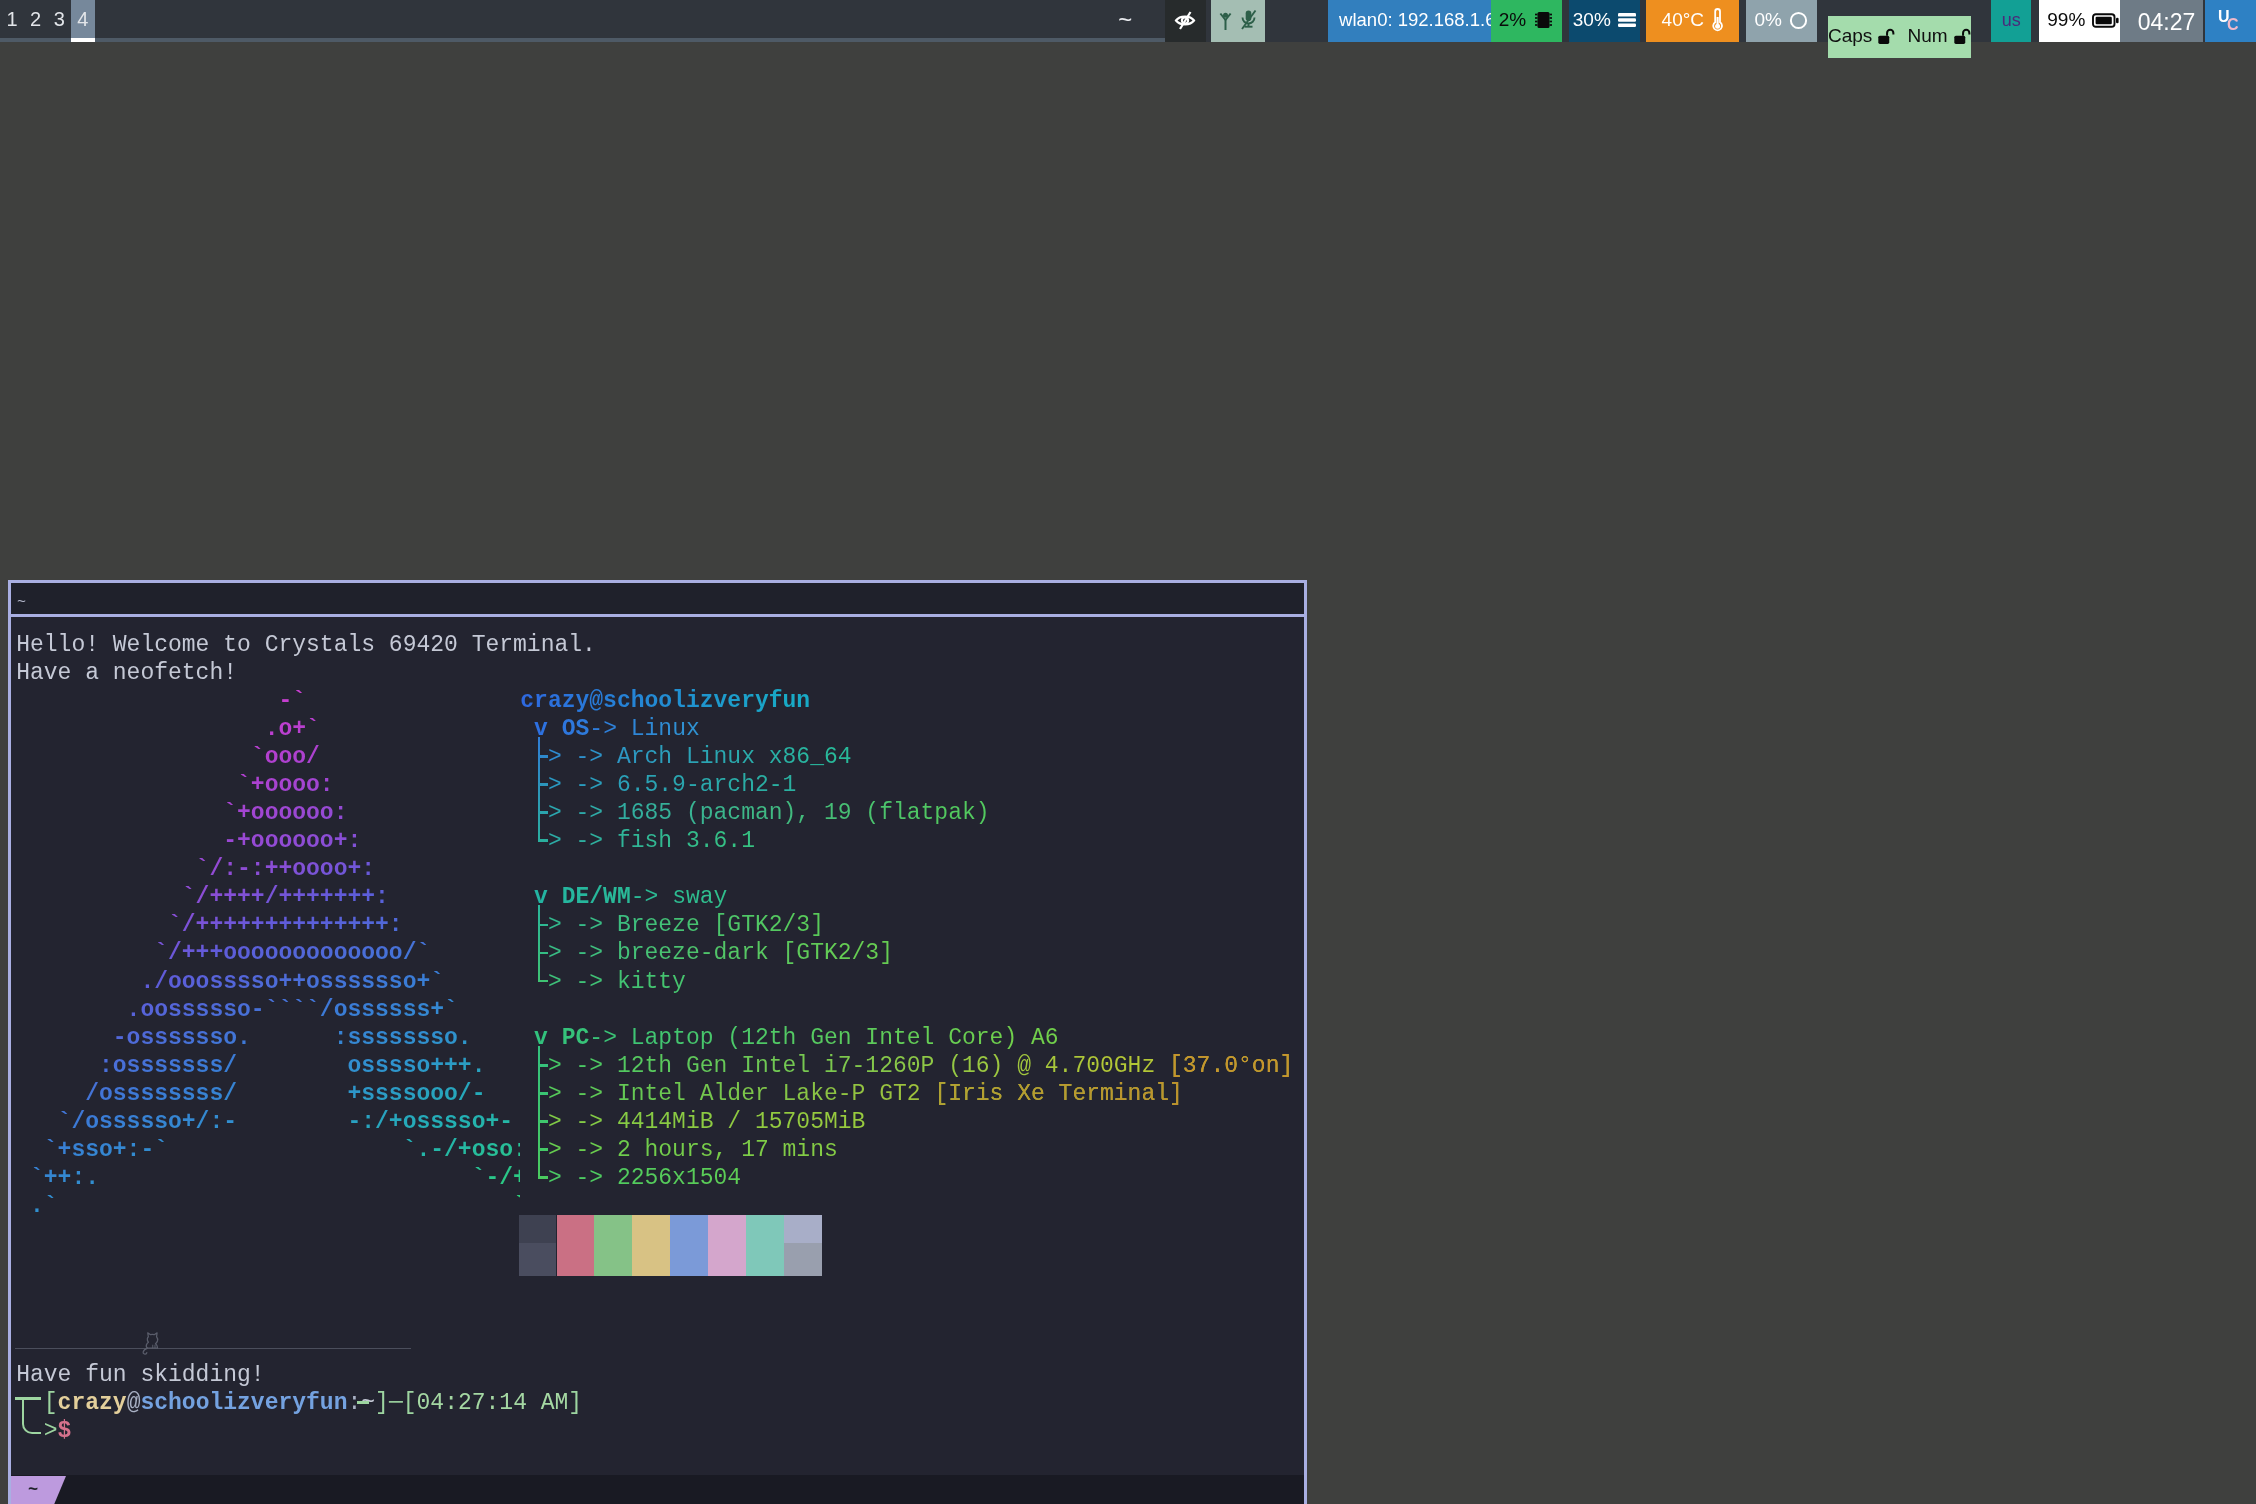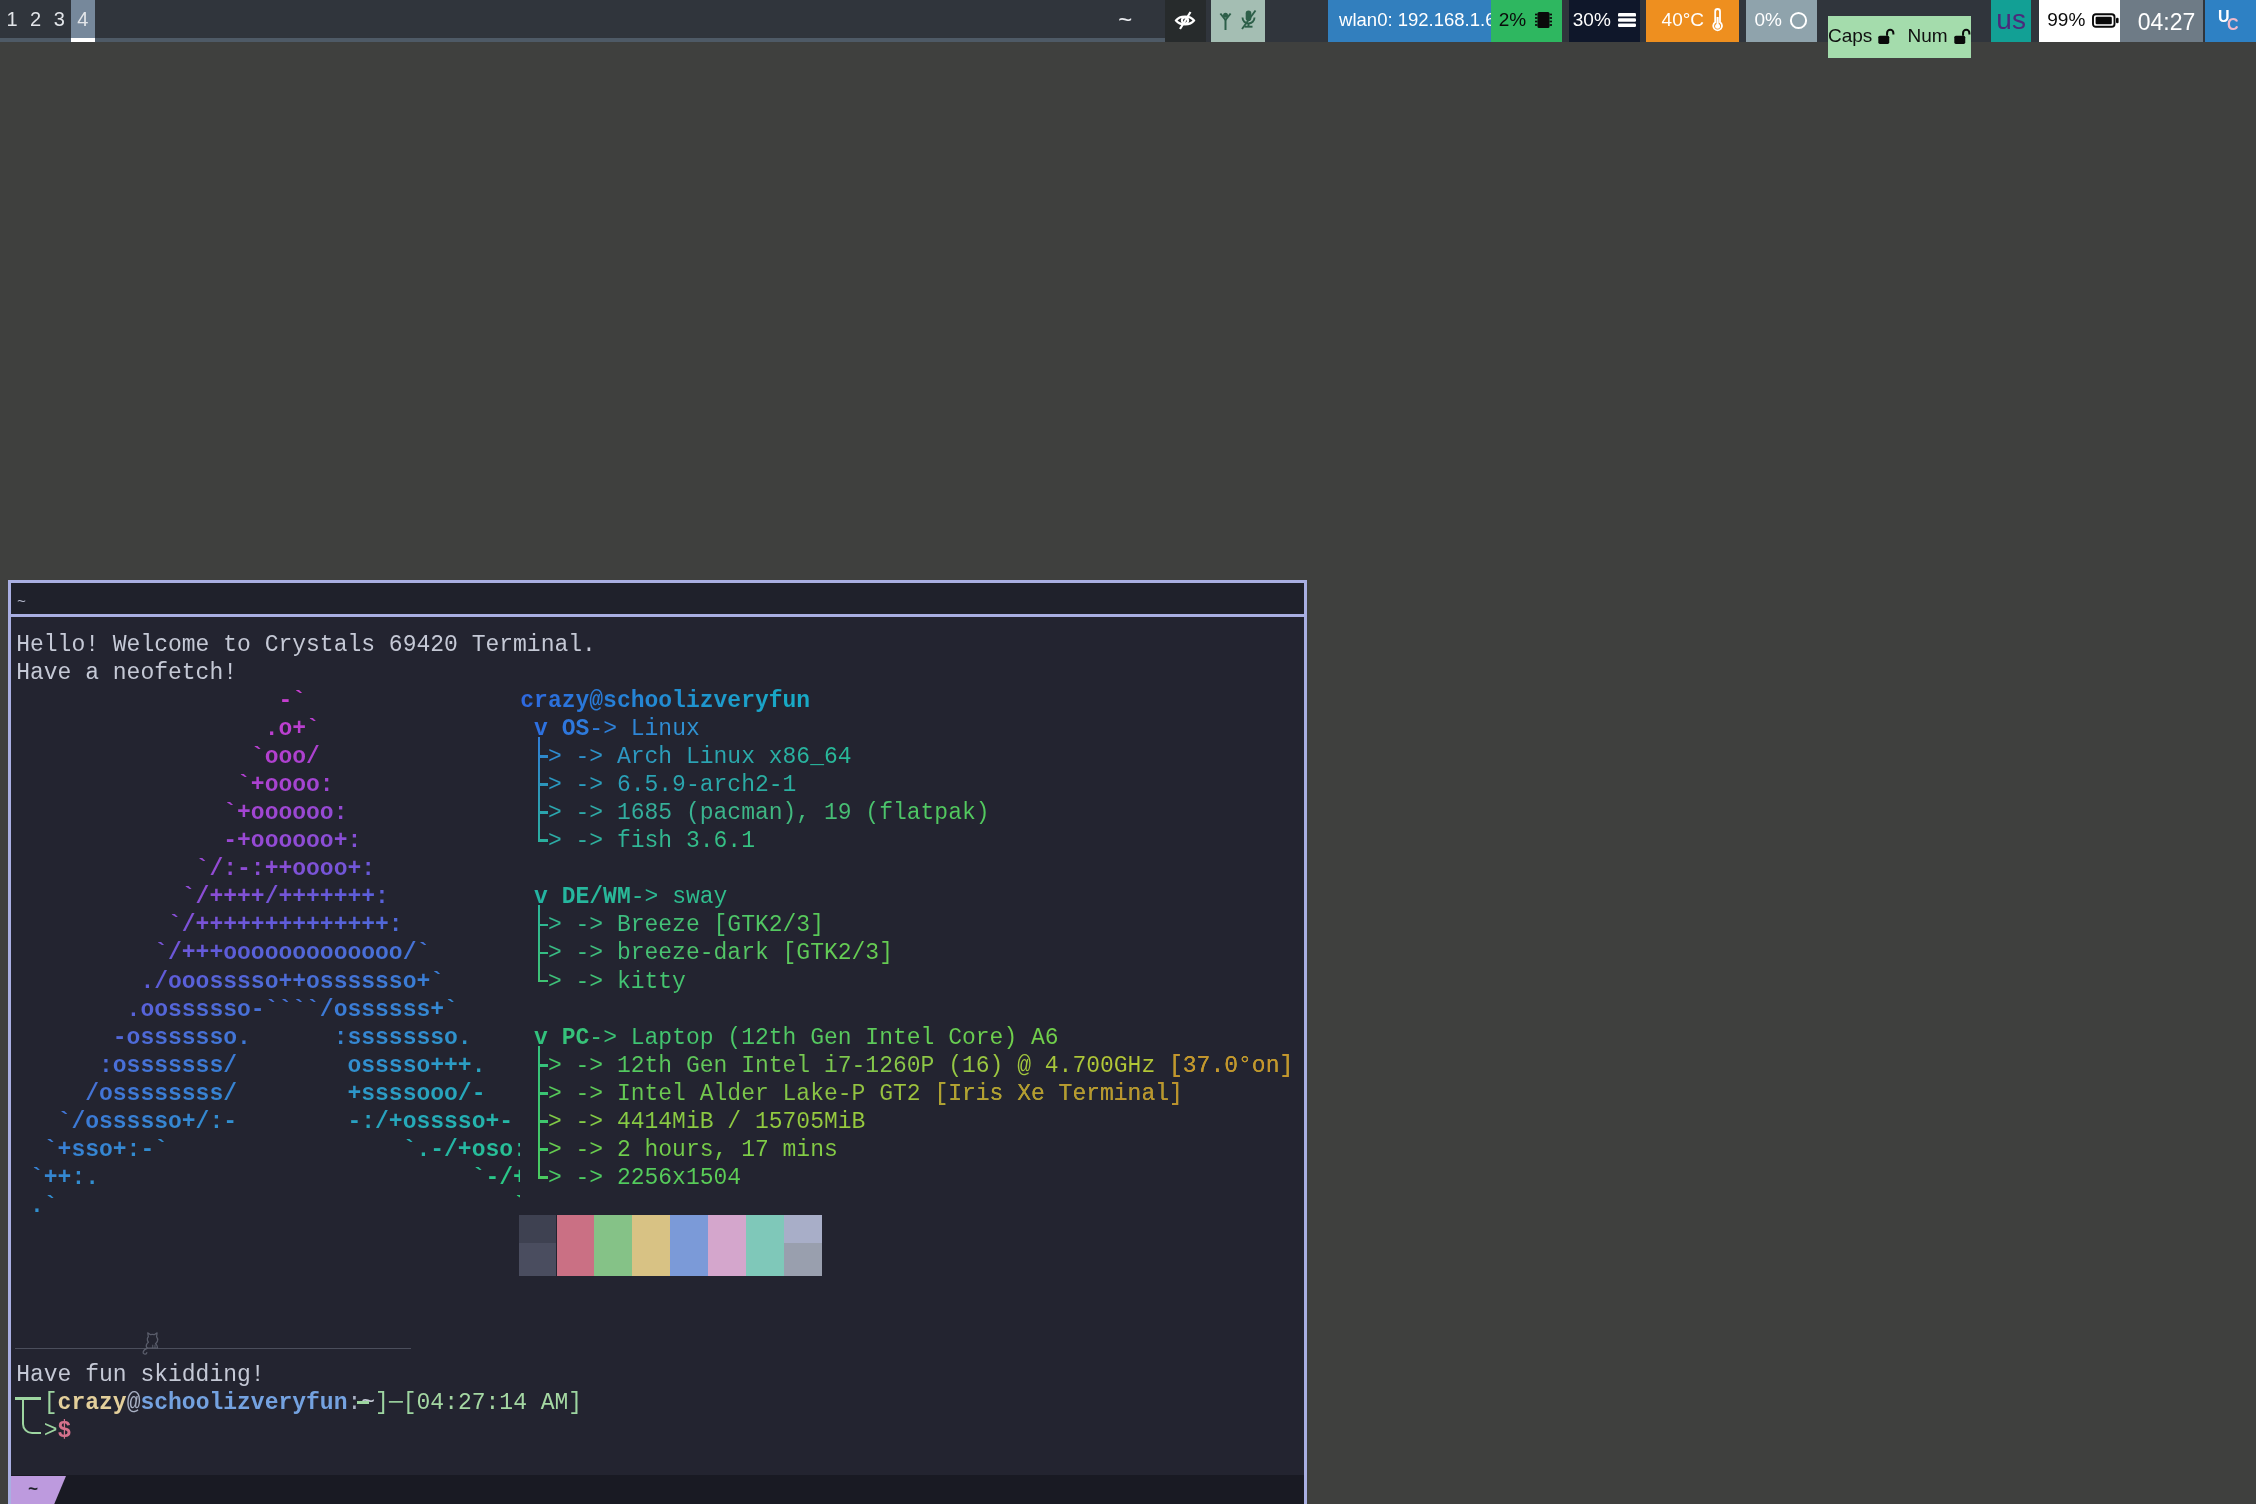--- a/index.html
+++ b/index.html
@@ -79,21 +79,21 @@
           <line x1="2" y1="5.5" x2="4.5" y2="5.5"></line>
           <line x1="2" y1="9" x2="4.5" y2="9"></line>
           <line x1="2" y1="12.5" x2="4.5" y2="12.5"></line>
           <line x1="2" y1="16" x2="4.5" y2="16"></line>
           <line x1="16.5" y1="5.5" x2="19" y2="5.5"></line>
           <line x1="16.5" y1="9" x2="19" y2="9"></line>
           <line x1="16.5" y1="12.5" x2="19" y2="12.5"></line>
           <line x1="16.5" y1="16" x2="19" y2="16"></line>
         </g>
       </svg></div>
-  <div class="blk" style="left:1568.6px;width:71.4px;background:#0f172a;color:#fff;">30%<svg width="18" height="14" viewBox="0 0 18 14">
+  <div class="blk" style="left:1568.6px;width:71.4px;background:#0c4a6e;color:#fff;">30%<svg width="18" height="14" viewBox="0 0 18 14">
         <g fill="#fff">
           <rect x="0" y="0" width="18" height="3.6" rx="1.2"></rect>
           <rect x="0" y="5.2" width="18" height="3.6" rx="1.2"></rect>
           <rect x="0" y="10.4" width="18" height="3.6" rx="1.2"></rect>
         </g>
       </svg></div>
   <div class="blk" style="left:1646.3px;width:93.1px;background:#ee8f1f;color:#fff;">40°C<svg width="13" height="25" viewBox="0 0 13 25">
         <g fill="none" stroke="#fff" stroke-width="1.8">
           <path d="M4.2 3.4 a2.4 2.4 0 0 1 4.8 0 V14.2 a4.4 4.4 0 1 1 -4.8 0 Z"></path>
         </g>
@@ -103,21 +103,21 @@
   <div class="blk" style="left:1745.6px;width:71.4px;background:#8fa3ac;color:#fff;">0%<svg width="19" height="19" viewBox="0 0 19 19">
         <circle cx="9.5" cy="9.5" r="7.6" fill="none" stroke="#fff" stroke-width="2"></circle>
       </svg></div>
   <div class="blk" style="left:1828px;width:143px;background:#a4dcac;color:#101010;gap:5px;margin-top:16px;">Caps<svg width="21" height="19" viewBox="0 0 21 19">
         <rect x="1.5" y="8.5" width="12.5" height="9.5" rx="1.8" fill="#0a0a0a"></rect>
         <path d="M11.5 8.5 V5.5 a3.6 3.6 0 0 1 7.2 0 V7.2" fill="none" stroke="#0a0a0a" stroke-width="2.3"></path>
       </svg><span style="width:2px;"></span>Num<svg width="21" height="19" viewBox="0 0 21 19">
         <rect x="1.5" y="8.5" width="12.5" height="9.5" rx="1.8" fill="#0a0a0a"></rect>
         <path d="M11.5 8.5 V5.5 a3.6 3.6 0 0 1 7.2 0 V7.2" fill="none" stroke="#0a0a0a" stroke-width="2.3"></path>
       </svg></div>
-  <div class="blk" style="left:1990.8px;width:40.7px;background:#12a095;color:#4b2a7b;font-size:28px;">us</div>
+  <div class="blk" style="left:1990.8px;width:40.7px;background:#12a095;color:#4b2a7b;font-size:18px;">us</div>
   <div class="blk" style="left:2038.8px;width:89px;background:#ffffff;color:#0a0a0a;">99%<svg width="27" height="15" viewBox="0 0 27 15">
         <rect x="1" y="1.2" width="21.5" height="12.6" rx="2.8" fill="none" stroke="#0a0a0a" stroke-width="1.9"></rect>
         <rect x="3.6" y="3.8" width="16.2" height="7.4" rx="1.2" fill="#0a0a0a"></rect>
         <rect x="24" y="4.7" width="2.6" height="5.6" rx="1.2" fill="#0a0a0a"></rect>
       </svg></div>
   <div class="blk" style="left:2120.2px;width:82.5px;background:#6e7b86;color:#fff;">
       <span style="font-size:23px;position:relative;left:5px;top:2px;">04:27</span>
     </div>
   <div class="blk" style="left:2204.6px;width:51.4px;background:#2e81c4;">
       <svg width="28" height="28" viewBox="0 0 28 28">

